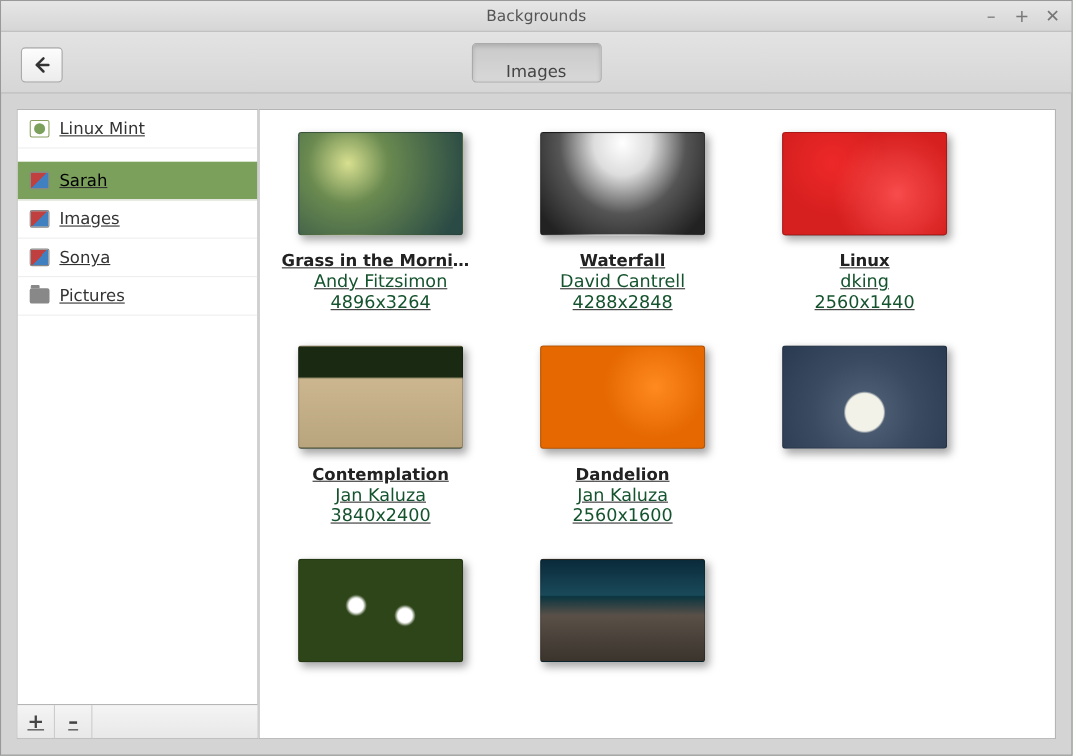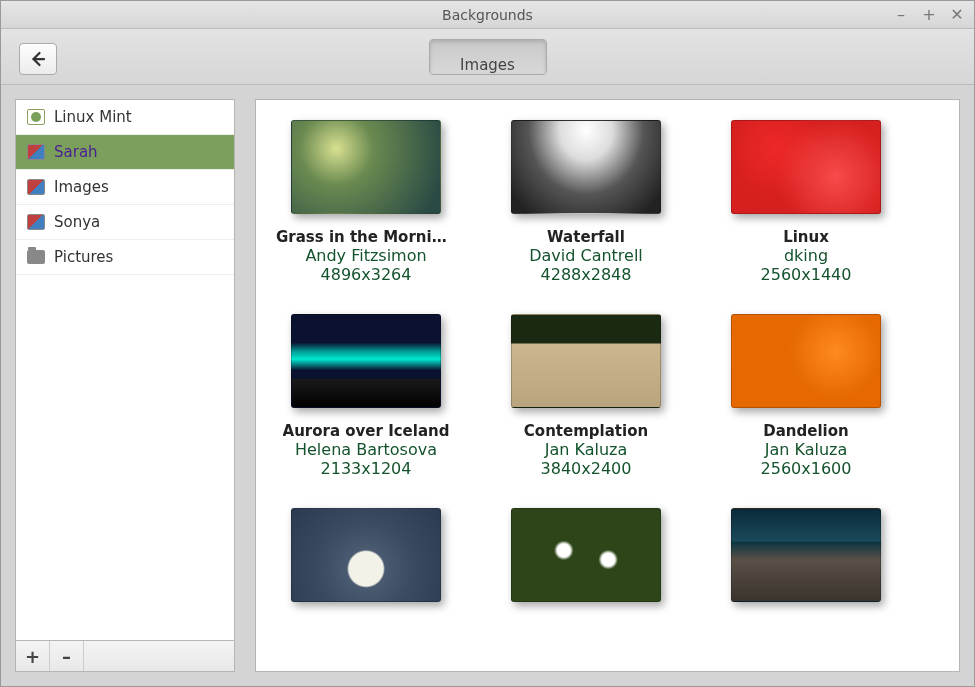--- a/index.html
+++ b/index.html
@@ -87,23 +87,24 @@
     cursor: pointer;
   }
   .tab.active {
     background: linear-gradient(#c9c9c9, #d8d8d8);
     box-shadow: inset 0 2px 4px rgba(0,0,0,0.15);
   }
   .tab + .tab { border-left: 1px solid #aaa; }
   .content {
     flex: 1;
     display: flex;
-    gap: 20px;
+    gap: 0;
     padding: 14px;
     min-height: 0;
+    text-decoration: underline;
   }
   .sidebar {
     width: 220px;
     background: #fff;
     border: 1px solid #b5b5b5;
     display: flex;
     flex-direction: column;
   }
   .folder-list { flex: 1; overflow: auto; }
   .folder-item {
@@ -111,21 +112,22 @@
     align-items: center;
     gap: 8px;
     padding: 8px 10px;
     border-bottom: 1px solid #eee;
     font-size: 15px;
     color: #333;
     cursor: pointer;
   }
   .folder-item.selected {
     background: #7aa05b;
-    color: #4c1d95;
+    color: #000000;
+    margin-top: 12px;
   }
   .folder-icon {
     width: 20px; height: 18px;
     display: flex; align-items:center; justify-content:center;
     font-size: 14px;
   }
   .sidebar-footer {
     display: flex;
     border-top: 1px solid #b5b5b5;
     background: linear-gradient(#f4f4f4,#e8e8e8);
@@ -286,26 +288,20 @@
           <div class="thumb-dim">4288x2848</div>
         </div>
 
         <div class="thumb-item">
           <div class="thumb bg-momiji"></div>
           <div class="thumb-title">Linux</div>
           <div class="thumb-author">dking</div>
           <div class="thumb-dim">2560x1440</div>
         </div>
 
-        <div class="thumb-item">
-          <div class="thumb bg-aurora"></div>
-          <div class="thumb-title">Aurora over Iceland</div>
-          <div class="thumb-author">Helena Bartosova</div>
-          <div class="thumb-dim">2133x1204</div>
-        </div>
 
         <div class="thumb-item">
           <div class="thumb bg-contemplation"></div>
           <div class="thumb-title">Contemplation</div>
           <div class="thumb-author">Jan Kaluza</div>
           <div class="thumb-dim">3840x2400</div>
         </div>
 
         <div class="thumb-item">
           <div class="thumb bg-dandelion"></div>

